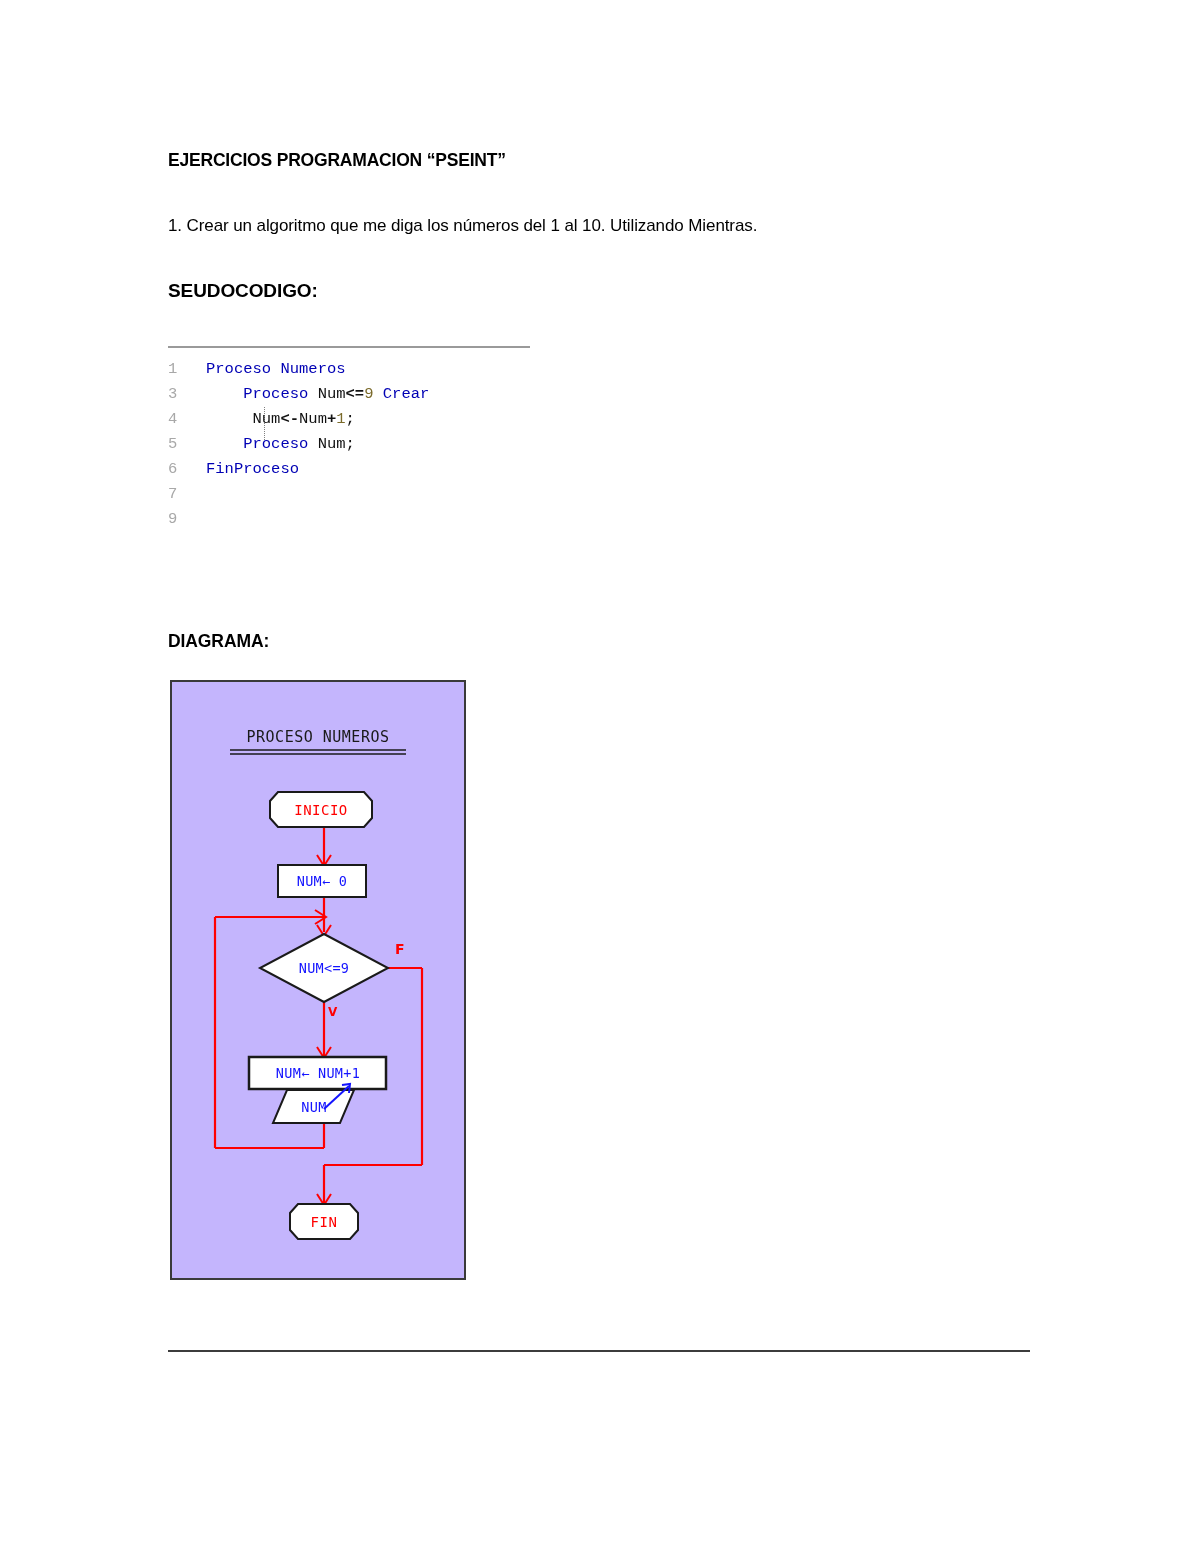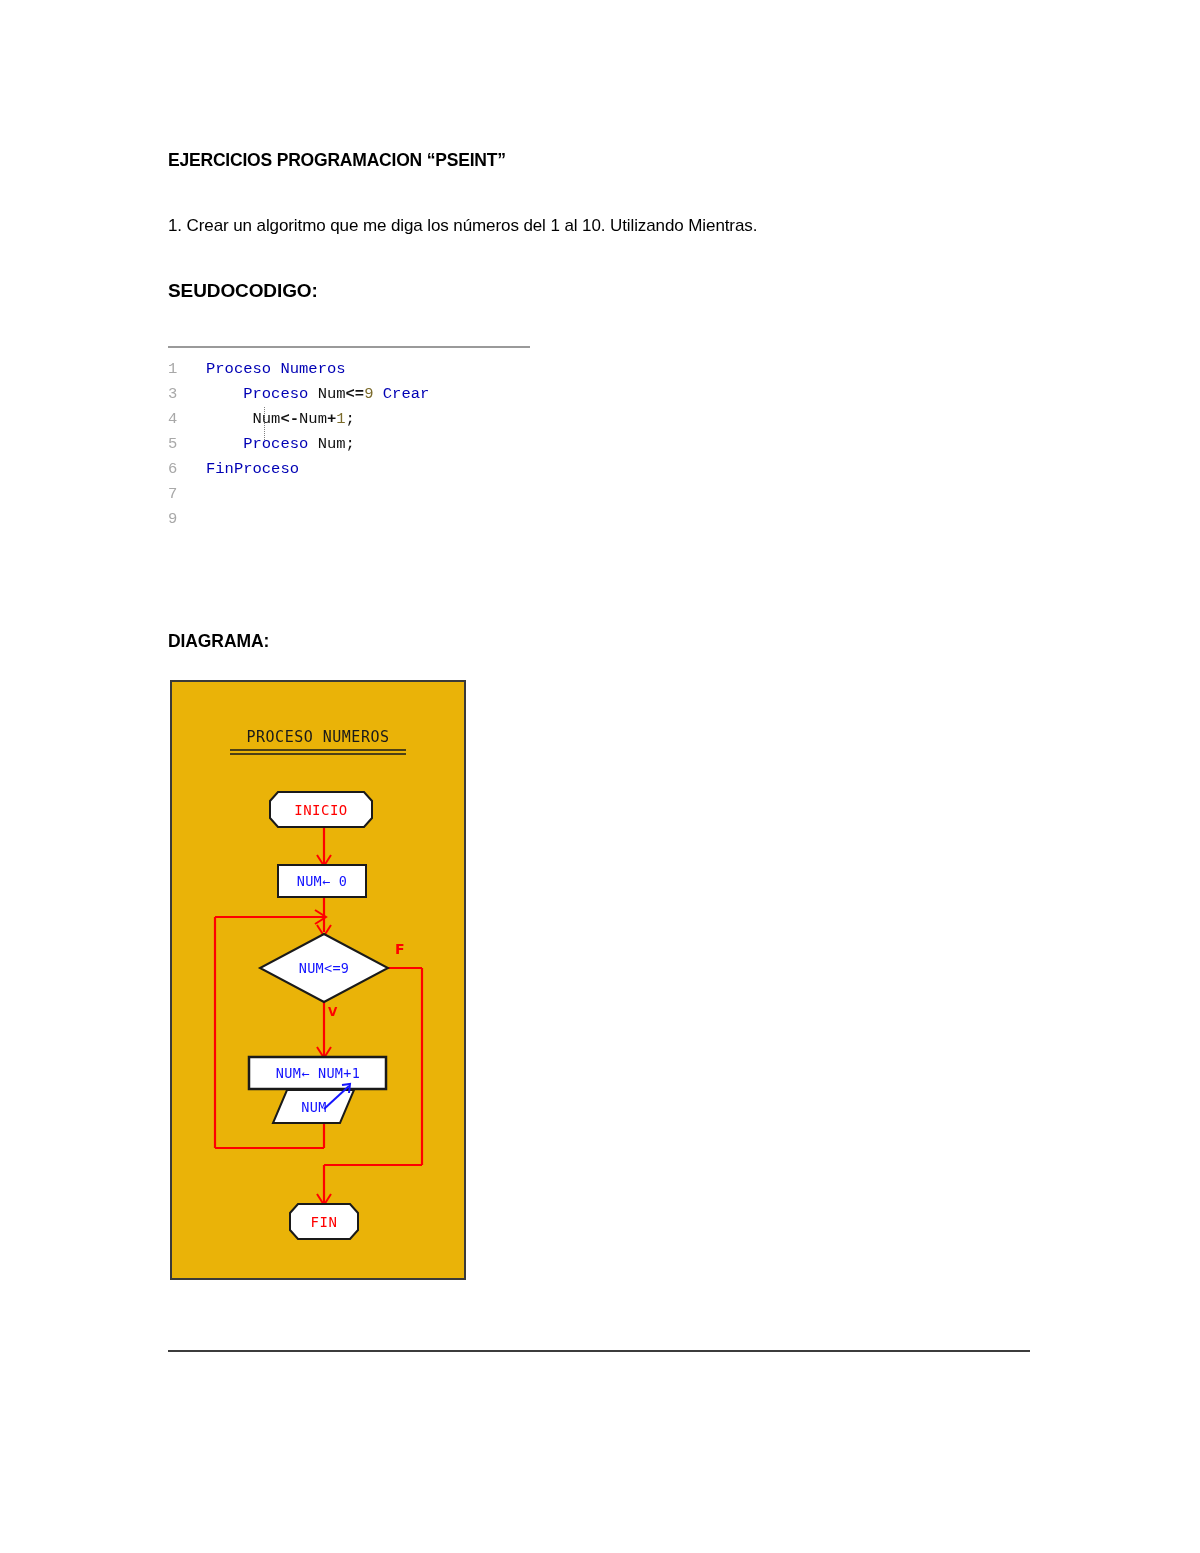--- a/index.html
+++ b/index.html
@@ -116,21 +116,21 @@
   }
 
   
   .diagram-frame {
     position: absolute;
     left: 170px;
     top: 680px;
     width: 296px;
     height: 600px;
     border: 2px solid #3a3a3a;
-    background: #eab308;
+    background: #c4b5fd;
     box-sizing: border-box;
     padding-left: 40px;
   }
   .diagram-svg {
     position: absolute;
     left: 0;
     top: 0;
   }
 
   .flow-title {

